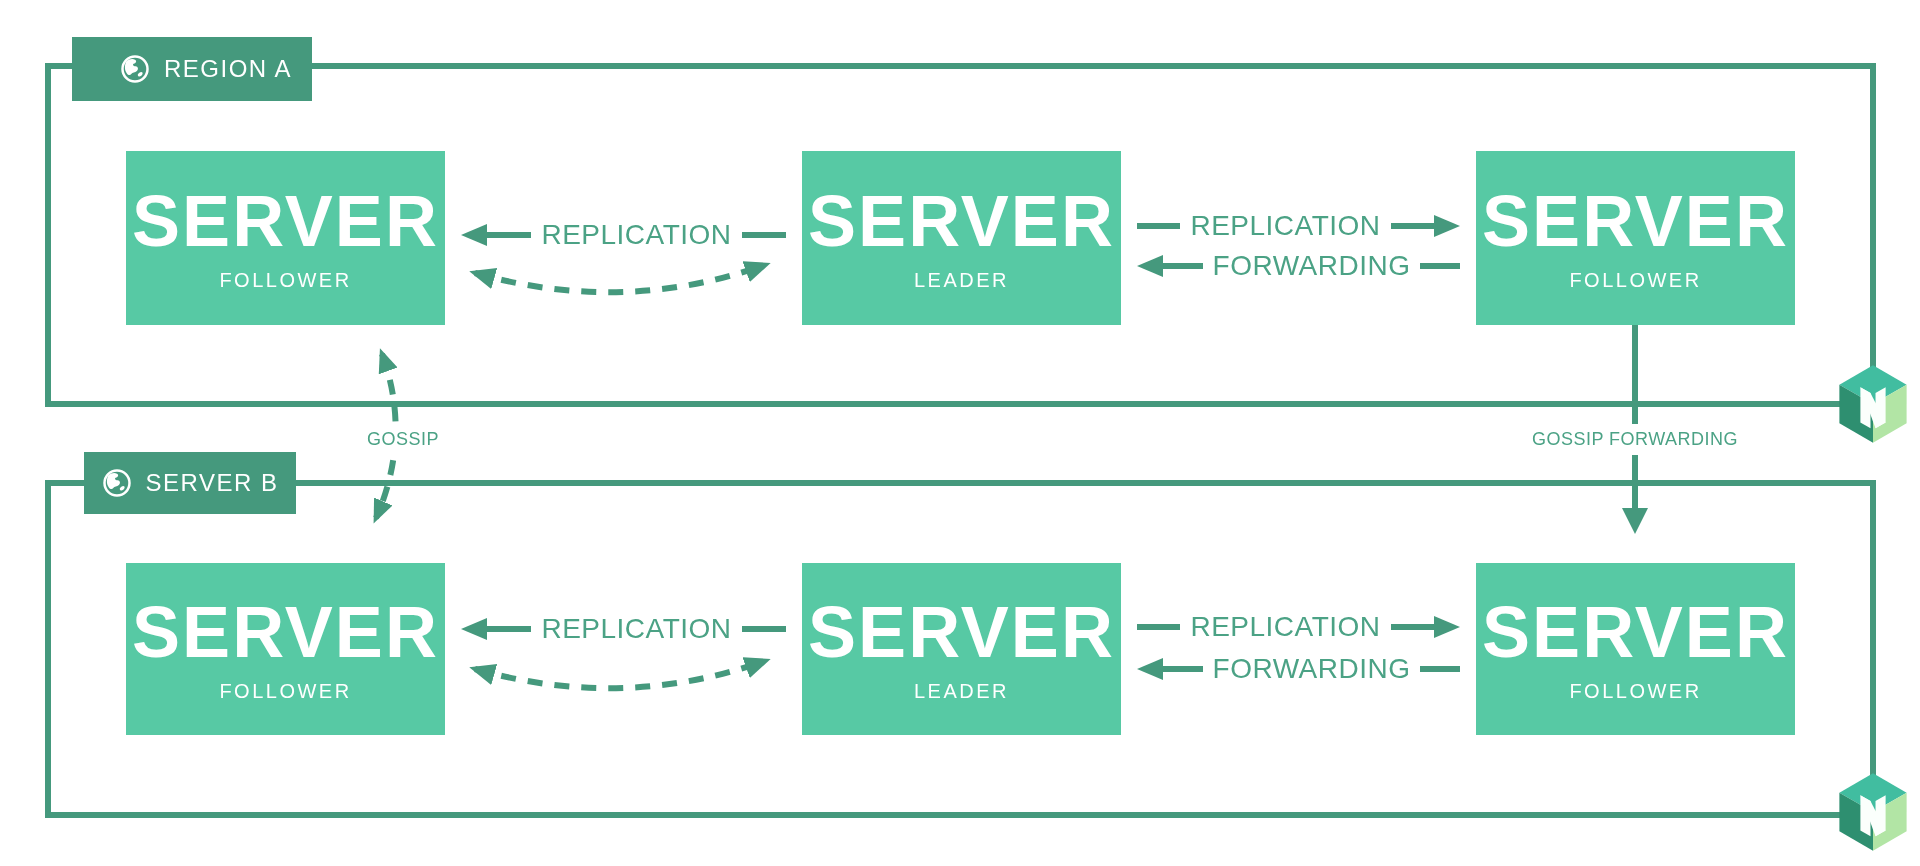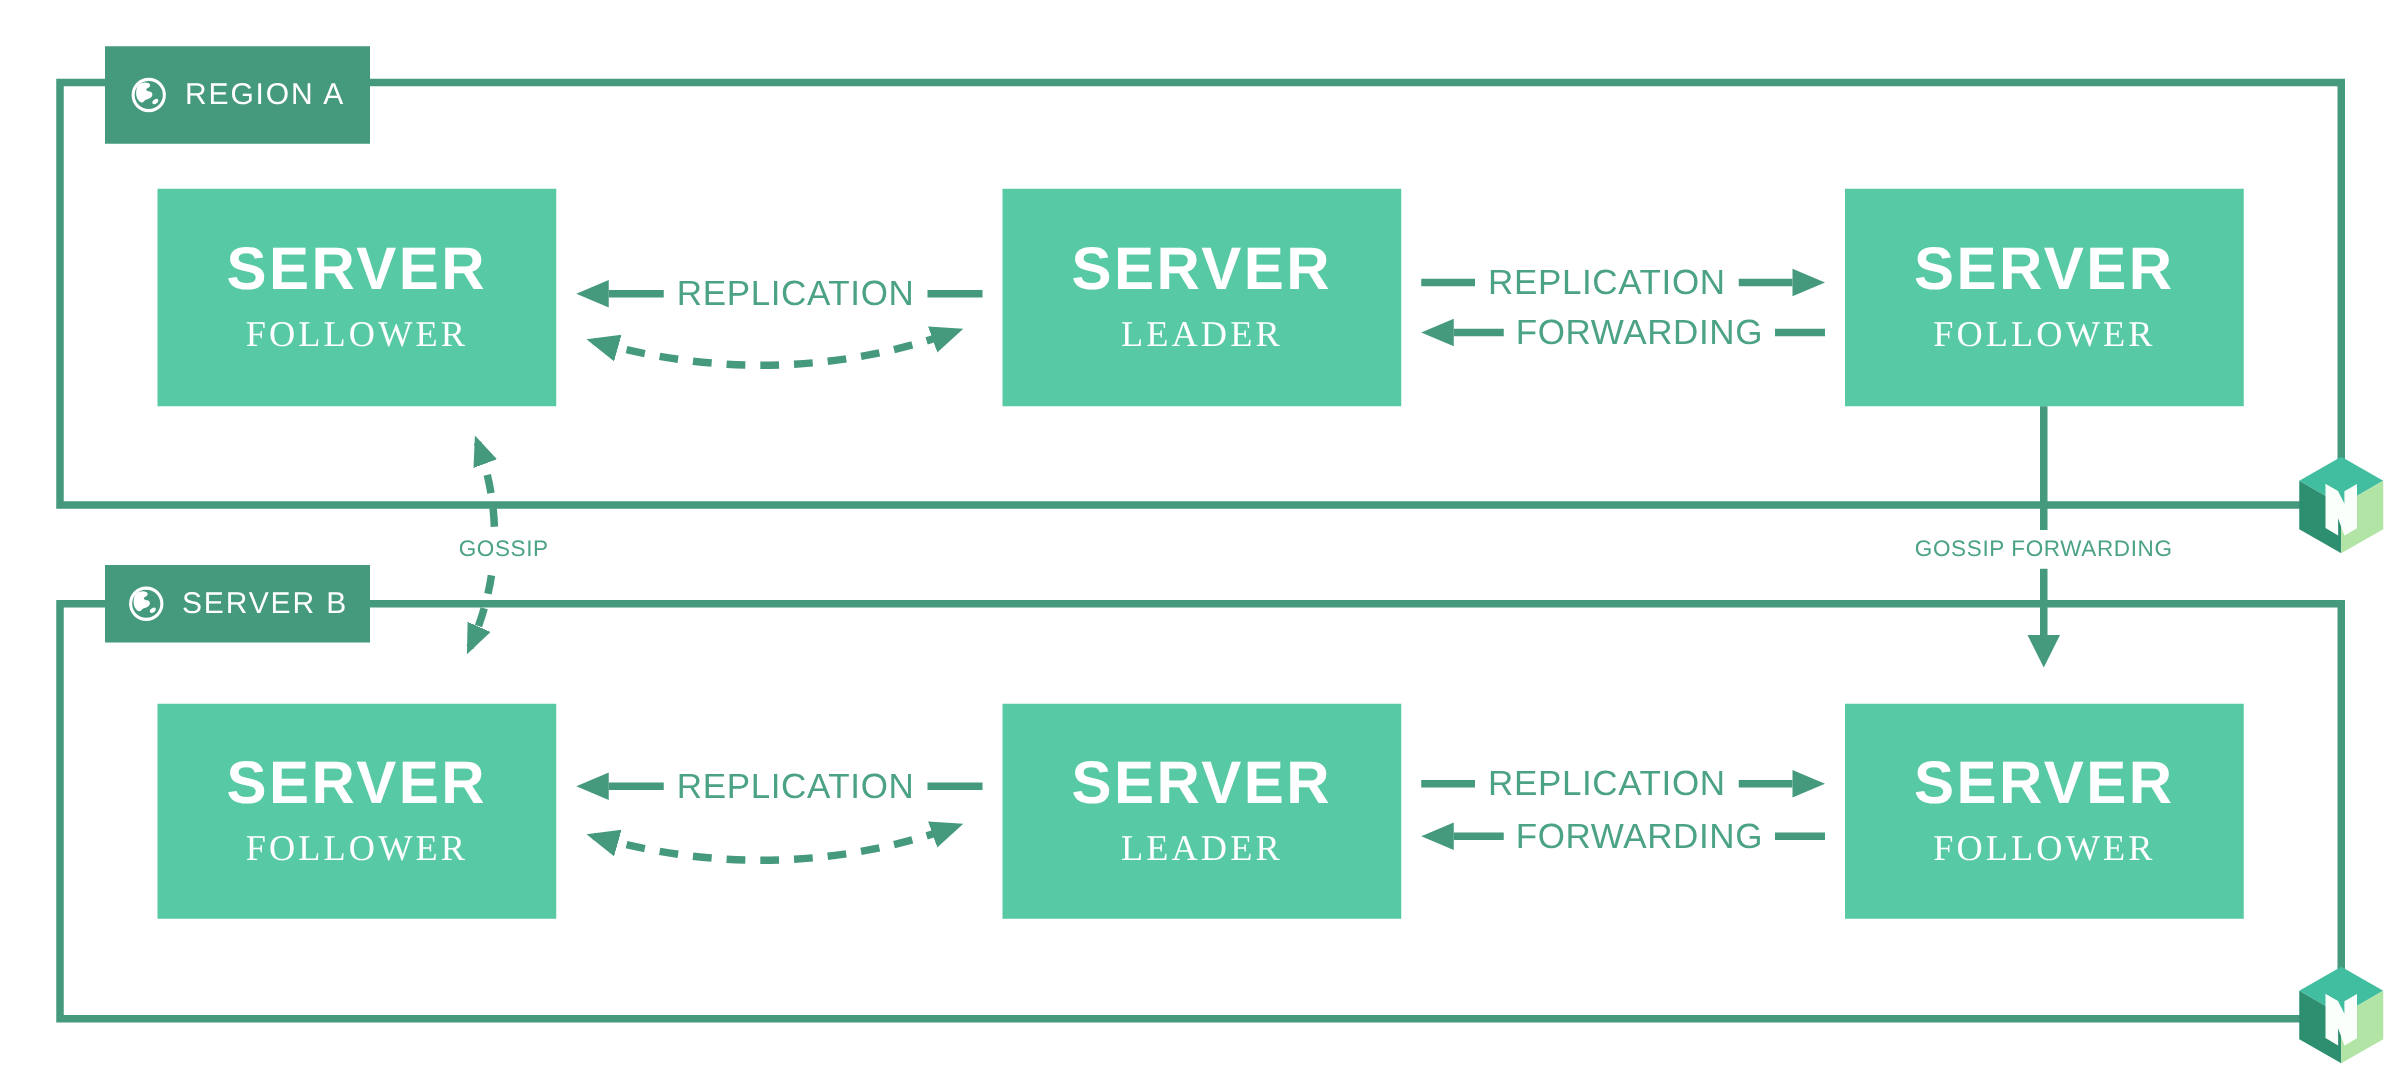--- a/index.html
+++ b/index.html
@@ -21,22 +21,22 @@
     position:absolute;background:var(--line);color:#fff;z-index:3;
     display:flex;align-items:center;justify-content:center;gap:14px;
     font-size:24px;letter-spacing:1.5px;
   }
   .globe{width:30px;height:30px;flex:0 0 auto;}
   
   .server-box{
     position:absolute;width:319px;background:var(--box);color:#fff;z-index:2;
     display:flex;flex-direction:column;align-items:center;justify-content:center;
   }
-  .server-title{font-size:48px;font-weight:bold;letter-spacing:2px;line-height:1;}
-  .server-role{font-size:29px;letter-spacing:2.5px;margin-top:12px;font-family:Liberation Serif, serif;}
+  .server-title{font-size:72px;font-weight:bold;letter-spacing:2px;line-height:1;}
+  .server-role{font-size:20px;letter-spacing:2.5px;margin-top:12px;}
   
   .gap{position:absolute;z-index:2;}
   .h-arrow-row{position:absolute;left:16px;right:16px;height:36px;display:flex;align-items:center;}
   .alabel{font-size:28px;letter-spacing:0.5px;color:var(--text);margin:0 10px;white-space:nowrap;}
   .hline{flex:1;height:6px;background:var(--line);}
   .head-l{width:0;height:0;border-top:11px solid transparent;border-bottom:11px solid transparent;border-right:26px solid var(--line);}
   .head-r{width:0;height:0;border-top:11px solid transparent;border-bottom:11px solid transparent;border-left:26px solid var(--line);}
   .dashed-svg{position:absolute;overflow:visible;}
   .dashp{fill:none;stroke:var(--line);stroke-width:6;stroke-dasharray:15 12;}
   .mk{fill:var(--line);}
@@ -53,21 +53,21 @@
   .logo-right{fill:var(--logo-right);}
   .logo-n{fill:#fbfffc;}
 </style>
 </head>
 <body>
 
 <div class="canvas">
 
   <div class="region-rect" style="left:45px;top:63px;width:1831px;height:344px;"></div>
 
-  <div class="region-label" style="left:84px;top:37px;width:212px;height:78px;">
+  <div class="region-label" style="left:72px;top:37px;width:212px;height:64px;padding-left:28px;">
     <svg class="globe" viewBox="0 0 24 24">
       <circle cx="12" cy="12" r="10" fill="none" stroke="#ffffff" stroke-width="2"></circle>
       <path fill="#ffffff" d="M5 6 C7 4, 10 3.5, 12 4.5 C13.5 5.2, 13 7, 11.5 7.5 C9.5 8.2, 10.5 9.5, 12.5 9.8 C14.5 10.1, 15 12, 13.5 13.5 C12 15, 10 14.5, 9 16 C8.2 17.2, 6.5 17, 5.5 15.5 C3.5 13, 3.5 9, 5 6 Z"></path>
       <path fill="#ffffff" d="M15.5 15 C17 14, 18.5 14.5, 18 16 C17.5 17.5, 15.5 18.5, 14.5 17.5 C13.8 16.8, 14.5 15.6, 15.5 15 Z"></path>
     </svg>
     <span>REGION A</span>
   </div>
 
   <div class="server-box" style="left:126px;top:151px;height:174px;">
     <div class="server-title">SERVER</div>

